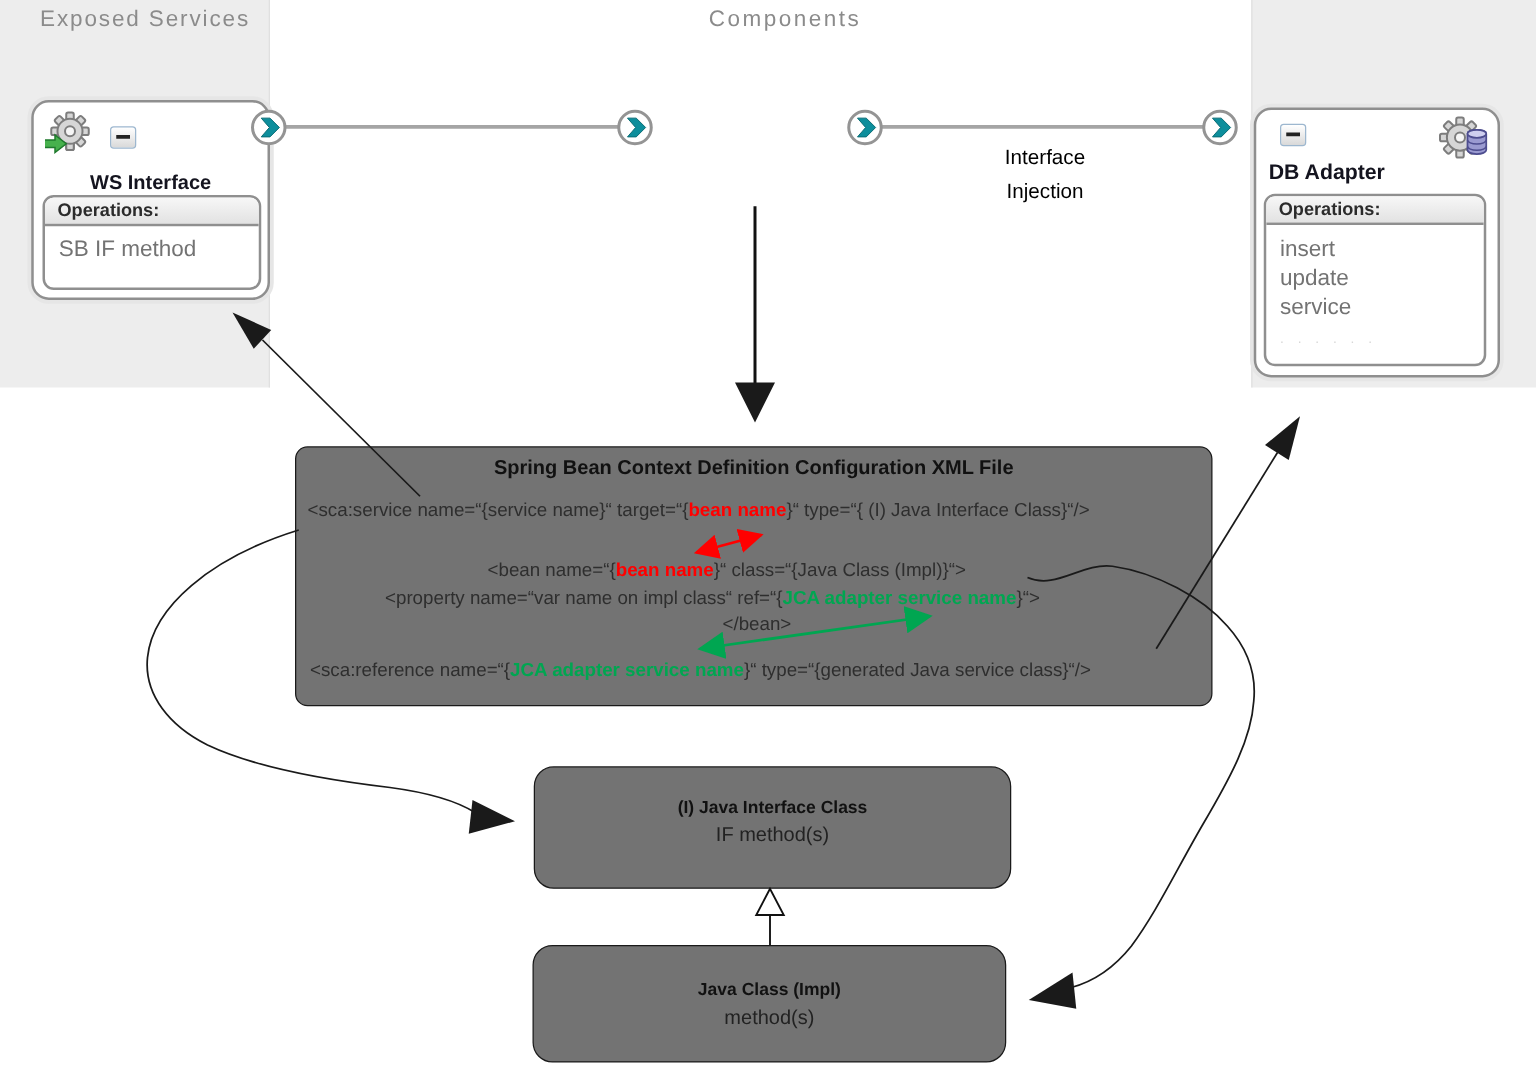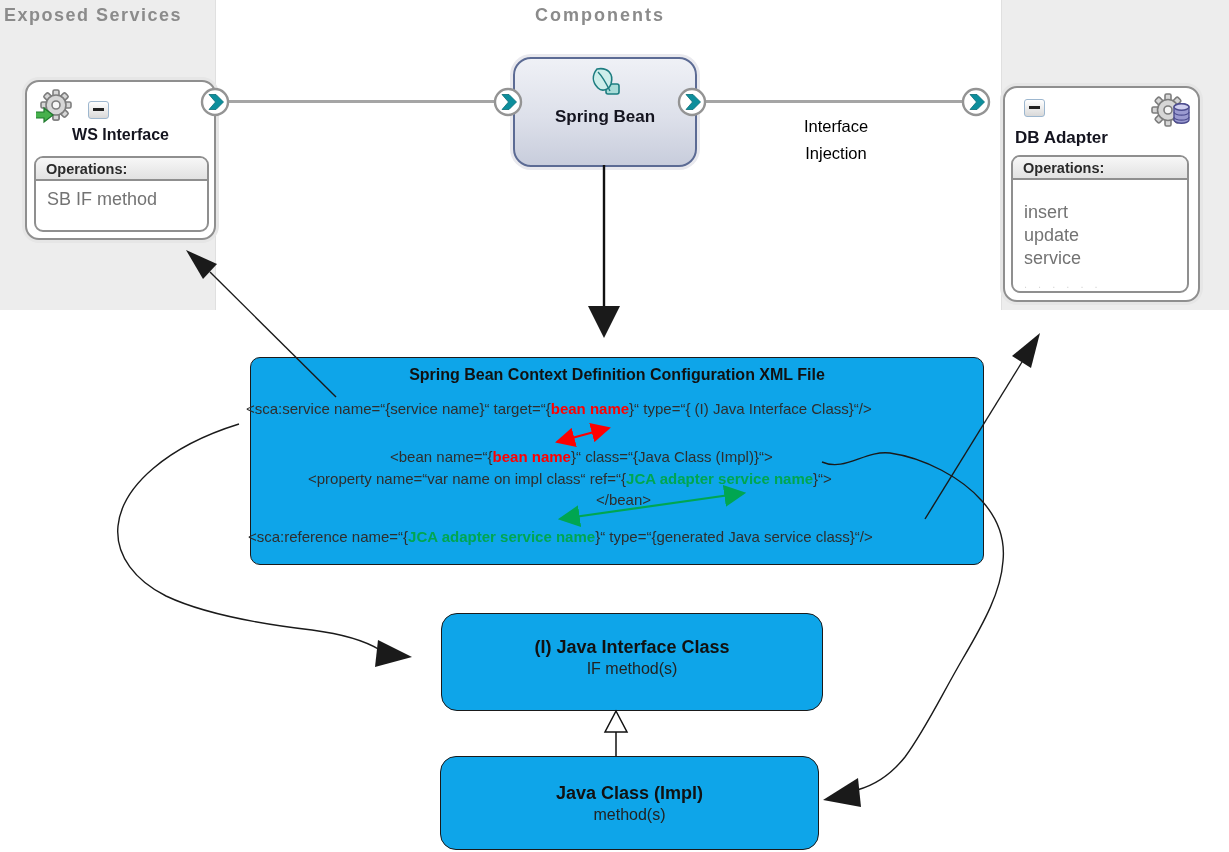--- a/index.html
+++ b/index.html
@@ -7,22 +7,22 @@
     --c-header_gray:#8b8b8b; --c-panel_gray:#ededed; --c-connector_gray:#a5a5a5;
     --c-spring_border:#5c6b94;
   }
   html,body{margin:0;padding:0;background:#fff;}
   #stage{position:relative;width:1229px;height:852px;background:#fff;overflow:hidden;
          font-family:"Liberation Sans","DejaVu Sans",sans-serif;color:#1c1c1c;}
   .abs{position:absolute;}
 
   
   .panel{position:absolute;top:0;height:310px;background:var(--c-panel_gray);z-index:1;}
-  .lane-header{position:absolute;font-size:18px;font-weight:bold;letter-spacing:1.5px;
-               color:var(--c-header_gray);z-index:2;white-space:nowrap;}
+  .lane-header{position:absolute;font-size:18px;font-weight:normal;letter-spacing:1.5px;
+               color:var(--c-header_gray);z-index:2;white-space:nowrap;margin-left:28px;}
 
   
   .wire{position:absolute;height:3px;background:var(--c-connector_gray);z-index:2;}
 
   
   .comp-box{position:absolute;background:#fff;border:2px solid #8f8f8f;border-radius:14px;
             box-shadow:0 0 0 3px #e6e6e6;z-index:4;}
   .comp-title{position:absolute;left:0;right:0;text-align:center;font-weight:bold;
               font-size:16px;color:#14141f;}
   .ops-box{position:absolute;border:2px solid #8f8f8f;border-radius:9px;background:#fff;
@@ -42,31 +42,31 @@
   
   .port{position:absolute;width:30px;height:30px;z-index:6;}
 
   
   .minus-icon{position:absolute;width:19px;height:16px;border:1.5px solid #9db7cf;
               border-radius:3px;background:linear-gradient(#ffffff,#d9d9d9);z-index:5;}
   .minus-icon::after{content:"";position:absolute;left:4px;right:4px;top:6px;height:3px;
               background:#222;}
 
   
-  .line-box{position:absolute;background:#0ea5e9;border:1.6px solid #1a1a1a;z-index:3;margin-left:14px;}
+  .line-box{position:absolute;background:#737373;border:1.6px solid #1a1a1a;z-index:3;}
   #xml-box{left:236px;top:357px;width:732px;height:206px;border-radius:10px;}
   #xml-title{position:absolute;left:0;right:0;top:8px;text-align:center;font-weight:bold;
              font-size:16px;color:#111;}
   .xml-line{position:absolute;font-size:15px;color:#2e2e2e;white-space:nowrap;z-index:4;}
   .seg-red{color:var(--c-red);font-weight:bold;}
   .seg-green{color:var(--c-green);font-weight:bold;}
 
   .uml-box{border-radius:16px;}
   .uml-title{position:absolute;left:0;right:0;text-align:center;font-weight:bold;
-             font-size:18px;color:#111;}
+             font-size:14px;color:#111;}
   .uml-sub{position:absolute;left:0;right:0;text-align:center;font-size:16px;color:#222;}
 
   #dep-injection{position:absolute;left:756px;top:113px;width:160px;text-align:center;
                  font-size:16.5px;line-height:27px;color:#000;z-index:3;}
 
   #arrow-overlay{position:absolute;left:0;top:0;z-index:20;pointer-events:none;}
   .thin-arrow{stroke:#1a1a1a;stroke-width:1.4;fill:none;}
   .black-head{fill:#1a1a1a;stroke:none;}
   .mk-red{fill:var(--c-red);}
   .mk-green{fill:var(--c-green);}
@@ -100,37 +100,27 @@
             <rect x="-3" y="-15" width="6" height="7" rx="1.5" transform="rotate(270)"></rect>
             <rect x="-3" y="-15" width="6" height="7" rx="1.5" transform="rotate(315)"></rect>
             <circle cx="0" cy="0" r="10"></circle>
             <circle cx="0" cy="0" r="4" fill="#f6f6f6"></circle>
           </g>
           <path d="M-21,7 h9 v-4 l9 7 -9 7 v-4 h-9 z" fill="#47b14d" stroke="#1f7a2d" stroke-width="1.2"></path>
         </g>
       </svg>
     </span>
     <span class="minus-icon" style="left:61px;top:19px;"></span>
-    <div class="comp-title" style="top:44px;">WS Interface</div>
+    <div class="comp-title" style="top:56px;">WS Interface</div>
     <div class="ops-box" style="left:7px;top:74px;width:171px;height:72px;">
       <div class="ops-head">Operations:</div>
       <div class="ops-item" style="padding-top:7px;">SB IF method</div>
     </div>
   </div>
 
-  <div id="spring-bean-box">
-    <span class="abs" style="left:72px;top:5px;width:36px;height:36px;">
-      <svg width="36" height="36" viewBox="0 0 36 36">
-        <rect x="19" y="20" width="13" height="10" rx="2" fill="#a8dcd8" stroke="#1d7d80" stroke-width="1.6"></rect>
-        <path d="M10 5 C21 3, 27 10, 24 20 C22 26, 15 28, 11 24 C5 18, 5 11, 10 5 Z" fill="#cdeeea" stroke="#1d7d80" stroke-width="1.6"></path>
-        <path d="M23 27 C20 21, 16 13, 11 8" fill="none" stroke="#1d7d80" stroke-width="1.4"></path>
-      </svg>
-    </span>
-    <div class="comp-title" style="top:48px;">Spring Bean</div>
-  </div>
 
   <div class="comp-box" style="left:983px;top:86px;width:193px;height:212px;margin-left:20px;">
     <span class="minus-icon" style="left:19px;top:11px;"></span>
     <span class="abs" style="left:144px;top:2px;width:42px;height:42px;">
       <svg width="42" height="42" viewBox="0 0 42 42">
         <g transform="translate(19,20)">
           <g fill="#d6d6d6" stroke="#7d7d7d" stroke-width="1.6">
             <rect x="-3" y="-16" width="6" height="7" rx="1.5"></rect>
             <rect x="-3" y="-16" width="6" height="7" rx="1.5" transform="rotate(45)"></rect>
             <rect x="-3" y="-16" width="6" height="7" rx="1.5" transform="rotate(90)"></rect>
@@ -146,21 +136,21 @@
             <path d="M0 3 a7.5 3.2 0 0 1 15 0 v13 a7.5 3.2 0 0 1 -15 0 z" fill="#9a9ad0" stroke="#4d4d8f" stroke-width="1.4"></path>
             <ellipse cx="7.5" cy="3" rx="7.5" ry="3.2" fill="#cfcfef" stroke="#4d4d8f" stroke-width="1.4"></ellipse>
             <path d="M0 8 a7.5 3.2 0 0 0 15 0 M0 13 a7.5 3.2 0 0 0 15 0" fill="none" stroke="#4d4d8f" stroke-width="1.2"></path>
           </g>
         </g>
       </svg>
     </span>
     <div class="comp-title" style="top:40px;left:10px;right:auto;font-size:17px;">DB Adapter</div>
     <div class="ops-box" style="left:6px;top:67px;width:174px;height:134px;">
       <div class="ops-head">Operations:</div>
-      <div class="ops-item" style="padding-top:21px;">insert</div>
+      <div class="ops-item" style="padding-top:8px;">insert</div>
       <div class="ops-item">update</div>
       <div class="ops-item">service</div>
       <div class="ops-dots" style="padding-top:8px;">. . . . . .</div>
     </div>
   </div>
 
   <span class="port" style="left:200px;top:87px;">
     <svg width="30" height="30" viewBox="0 0 30 30">
       <circle cx="15" cy="15" r="13" fill="#fff" stroke="#949494" stroke-width="2.4"></circle>
       <path d="M9 7.5 L16 7.5 L23.5 15 L16 22.5 L9 22.5 L15.5 15 Z" fill="var(--c-teal)" stroke="#0a6d76" stroke-width="0.8"></path>
@@ -189,21 +179,21 @@
     <div>Interface</div>
     <div>Injection</div>
   </div>
 
   <div class="line-box" id="xml-box">
     <div id="xml-title">Spring Bean Context Definition Configuration XML File</div>
   </div>
   <div class="xml-line" style="left:246px;top:400px;"><span>&lt;sca:service name=“{service name}“ target=“{</span><span class="seg-red">bean name</span><span>}“ type=“{ (I) Java Interface Class}“/&gt;</span></div>
   <div class="xml-line" style="left:390px;top:448px;"><span>&lt;bean name=“{</span><span class="seg-red">bean name</span><span>}“ class=“{Java Class (Impl)}“&gt;</span></div>
   <div class="xml-line" style="left:288px;top:470px;margin-left:20px;"><span>&lt;property name=“var name on impl class“ ref=“{</span><span class="seg-green">JCA adapter service name</span><span>}“&gt;</span></div>
-  <div class="xml-line" style="left:596px;top:491px;"><span>&lt;/bean&gt;</span></div>
+  <div class="xml-line" style="left:578px;top:491px;"><span>&lt;/bean&gt;</span></div>
   <div class="xml-line" style="left:248px;top:528px;"><span>&lt;sca:reference name=“{</span><span class="seg-green">JCA adapter service name</span><span>}“ type=“{generated Java service class}“/&gt;</span></div>
 
   <div class="line-box uml-box" style="left:427px;top:613px;width:380px;height:96px;">
     <div class="uml-title" style="top:23px;">(I) Java Interface Class</div>
     <div class="uml-sub" style="top:46px;">IF method(s)</div>
   </div>
   <div class="line-box uml-box" style="left:426px;top:756px;width:377px;height:92px;">
     <div class="uml-title" style="top:26px;">Java Class (Impl)</div>
     <div class="uml-sub" style="top:49px;">method(s)</div>
   </div>

